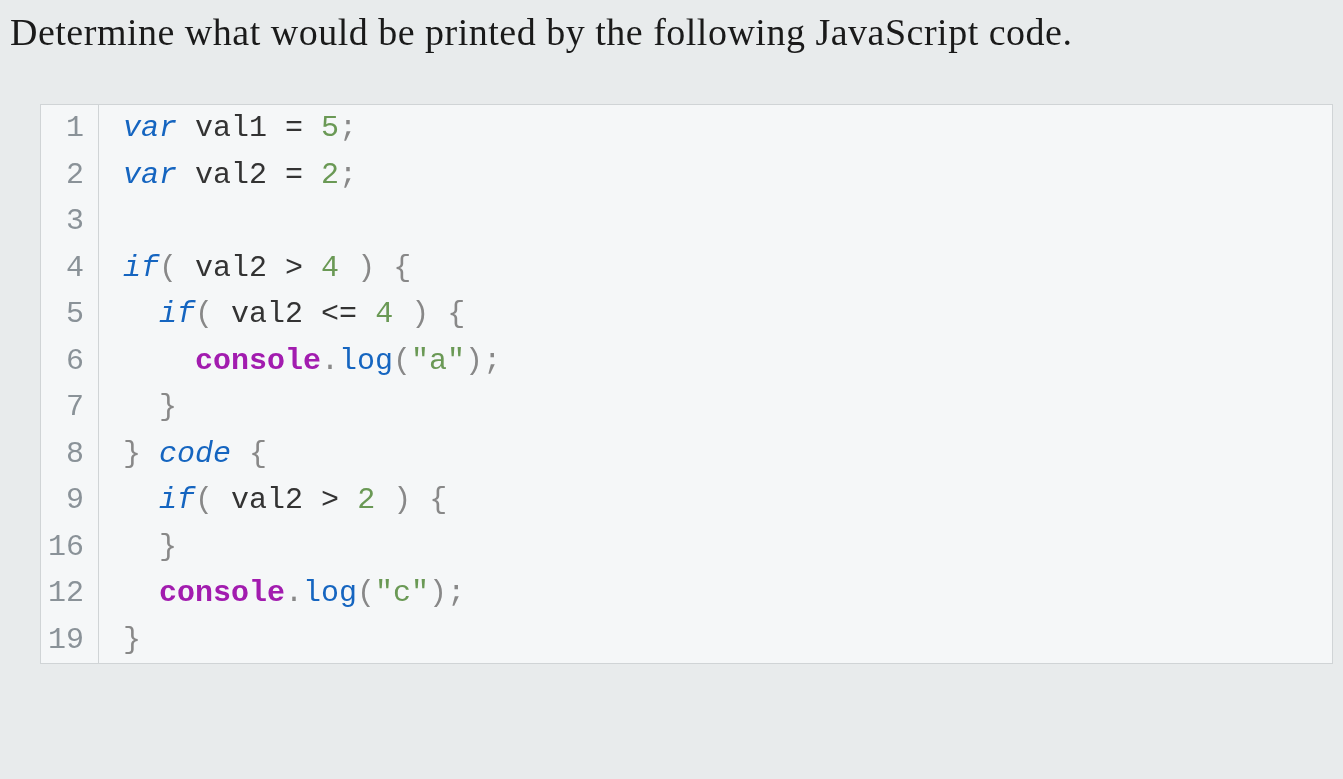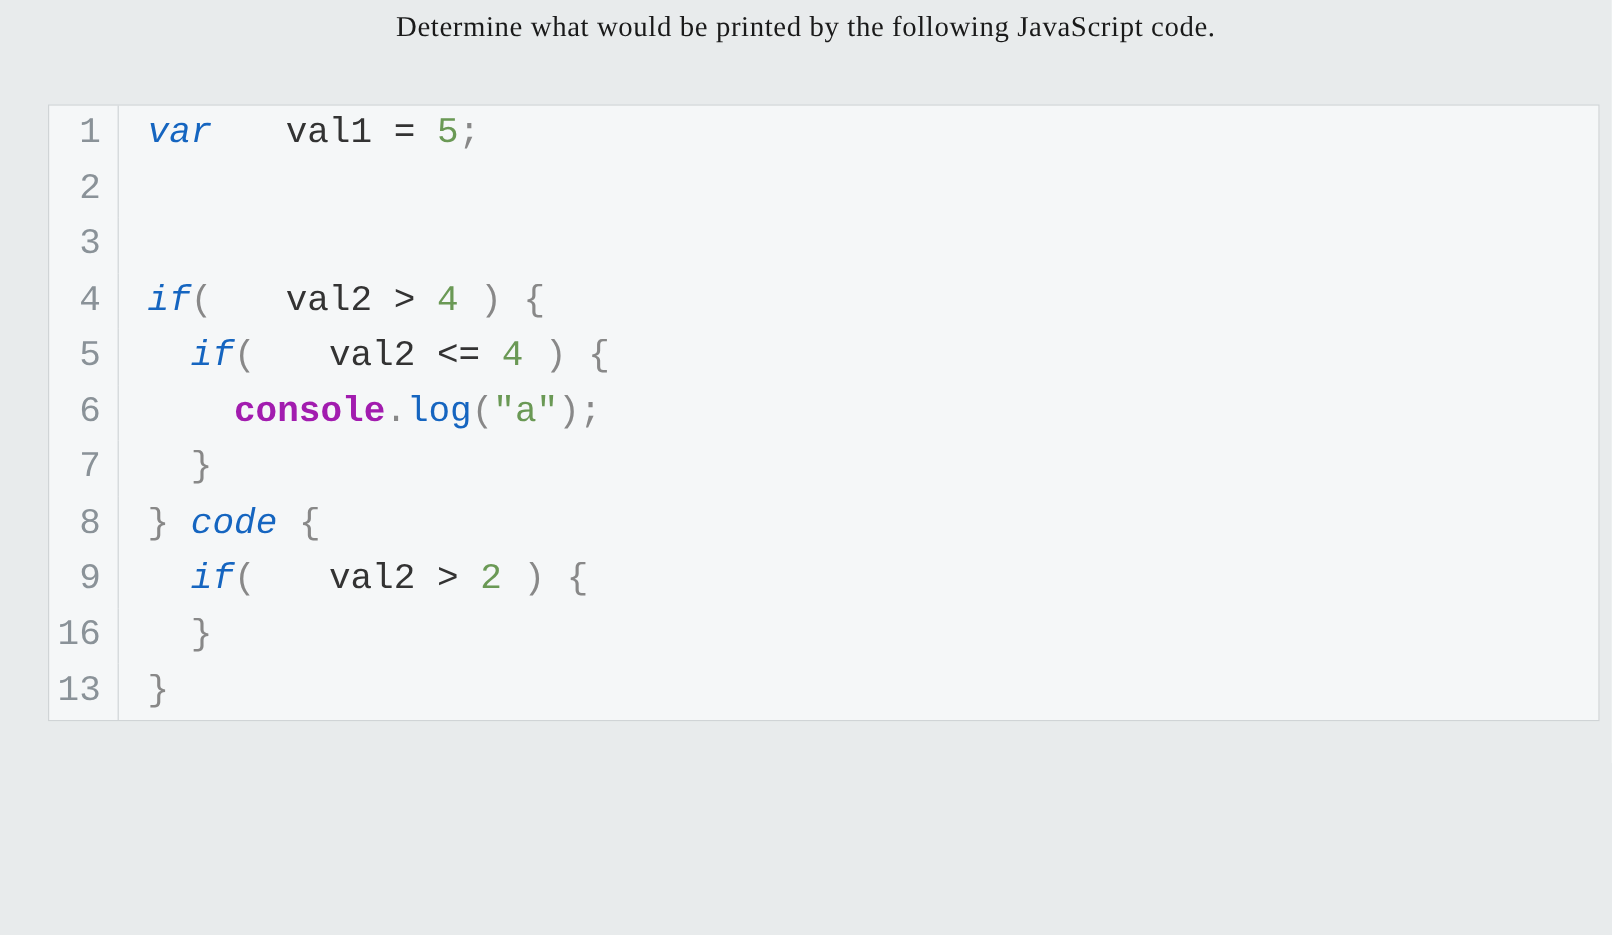--- a/index.html
+++ b/index.html
@@ -9,26 +9,25 @@
     }
     body {
       background: #e8ebec;
       font-family: Georgia, 'Times New Roman', serif;
       padding: 10px 10px 0 10px;
       width: 1343px;
       height: 779px;
       overflow: hidden;
     }
     .question {
-      font-size: 24px;
+      font-size: 38px;
       color: #1a1a1a;
       margin-bottom: 50px;
       font-weight: normal;
       letter-spacing: 0.5px;
-      text-align: center;
     }
     .code-container {
       background: #f5f7f8;
       border: 1px solid #d0d4d6;
       margin-left: 30px;
       font-family: 'Consolas', 'Monaco', 'Courier New', monospace;
       font-size: 30px;
       line-height: 1.55;
     }
     .code-row {
@@ -41,21 +40,21 @@
       color: #8a9298;
       border-right: 1px solid #d0d4d6;
       user-select: none;
       flex-shrink: 0;
     }
     .code-line {
       padding-left: 24px;
       white-space: pre;
     }
     .kw { color: #1565c0; font-style: italic; }
-    .var { color: #333; margin-left: 43px; }
+    .var { color: #333; }
     .op { color: #333; }
     .num { color: #6a9955; }
     .punct { color: #888; }
     .brace { color: #888; }
     .obj { color: #a21caf; font-weight: bold; }
     .method { color: #1565c0; font-family: Liberation Mono, monospace; }
     .str { color: #6a9955; }
     .paren { color: #888; }
   </style>
 </head>
@@ -63,20 +62,21 @@
 
 <div class="question">Determine what would be printed by the following JavaScript code.</div>
 
 <div class="code-container" id="code-container">
     <div class="code-row">
       <div class="line-number">1</div>
       <div class="code-line"><span class="kw">var</span><span> </span><span class="var">val1</span><span> </span><span class="op">=</span><span> </span><span class="num">5</span><span class="punct">;</span></div>
     </div>
     <div class="code-row">
       <div class="line-number">2</div>
+      <div class="code-line"><span class="kw">var</span><span> </span><span class="var">val2</span><span> </span><span class="op">=</span><span> </span><span class="num">2</span><span class="punct">;</span></div>
     </div>
     <div class="code-row">
       <div class="line-number">3</div>
       <div class="code-line"></div>
     </div>
     <div class="code-row">
       <div class="line-number">4</div>
       <div class="code-line"><span class="kw">if</span><span class="paren">(</span><span> </span><span class="var">val2</span><span> </span><span class="op">&gt;</span><span> </span><span class="num">4</span><span> </span><span class="paren">)</span><span> </span><span class="brace">{</span></div>
     </div>
     <div class="code-row">
@@ -97,16 +97,20 @@
     </div>
     <div class="code-row">
       <div class="line-number">9</div>
       <div class="code-line"><span>  </span><span class="kw">if</span><span class="paren">(</span><span> </span><span class="var">val2</span><span> </span><span class="op">&gt;</span><span> </span><span class="num">2</span><span> </span><span class="paren">)</span><span> </span><span class="brace">{</span></div>
     </div>
     <div class="code-row">
       <div class="line-number">16</div>
       <div class="code-line"><span>  </span><span class="brace">}</span></div>
     </div>
     <div class="code-row">
-      <div class="line-number">13</div>
+      <div class="line-number">12</div>
+      <div class="code-line"><span>  </span><span class="obj">console</span><span class="punct">.</span><span class="method">log</span><span class="paren">(</span><span class="str">"c"</span><span class="paren">)</span><span class="punct">;</span></div>
+    </div>
+    <div class="code-row">
+      <div class="line-number">19</div>
       <div class="code-line"><span class="brace">}</span></div>
     </div>
   </div>
 
 </body></html>

